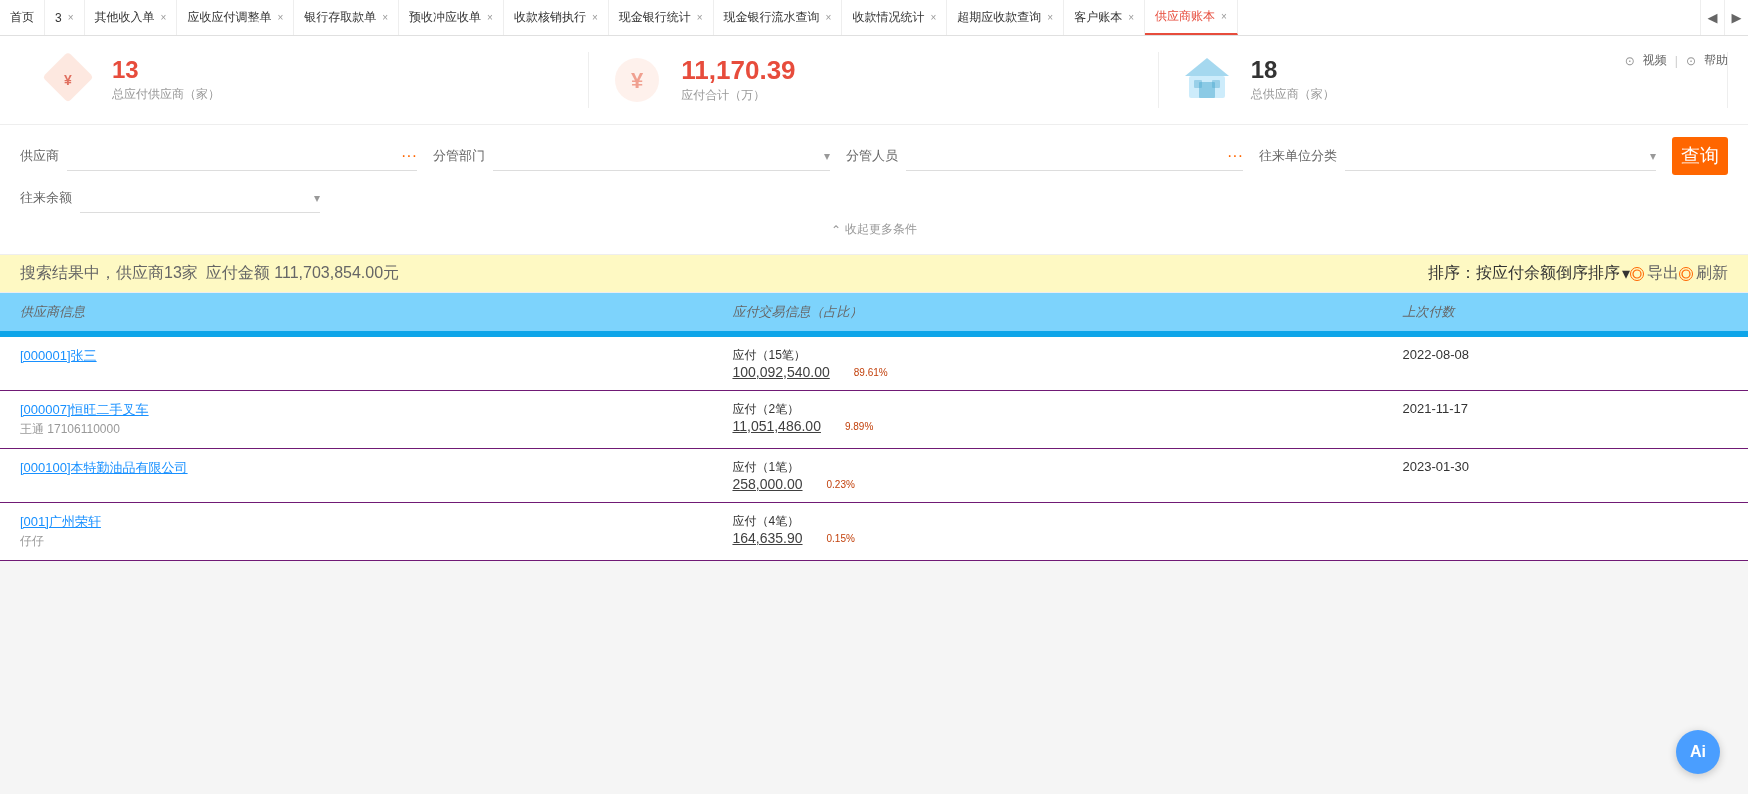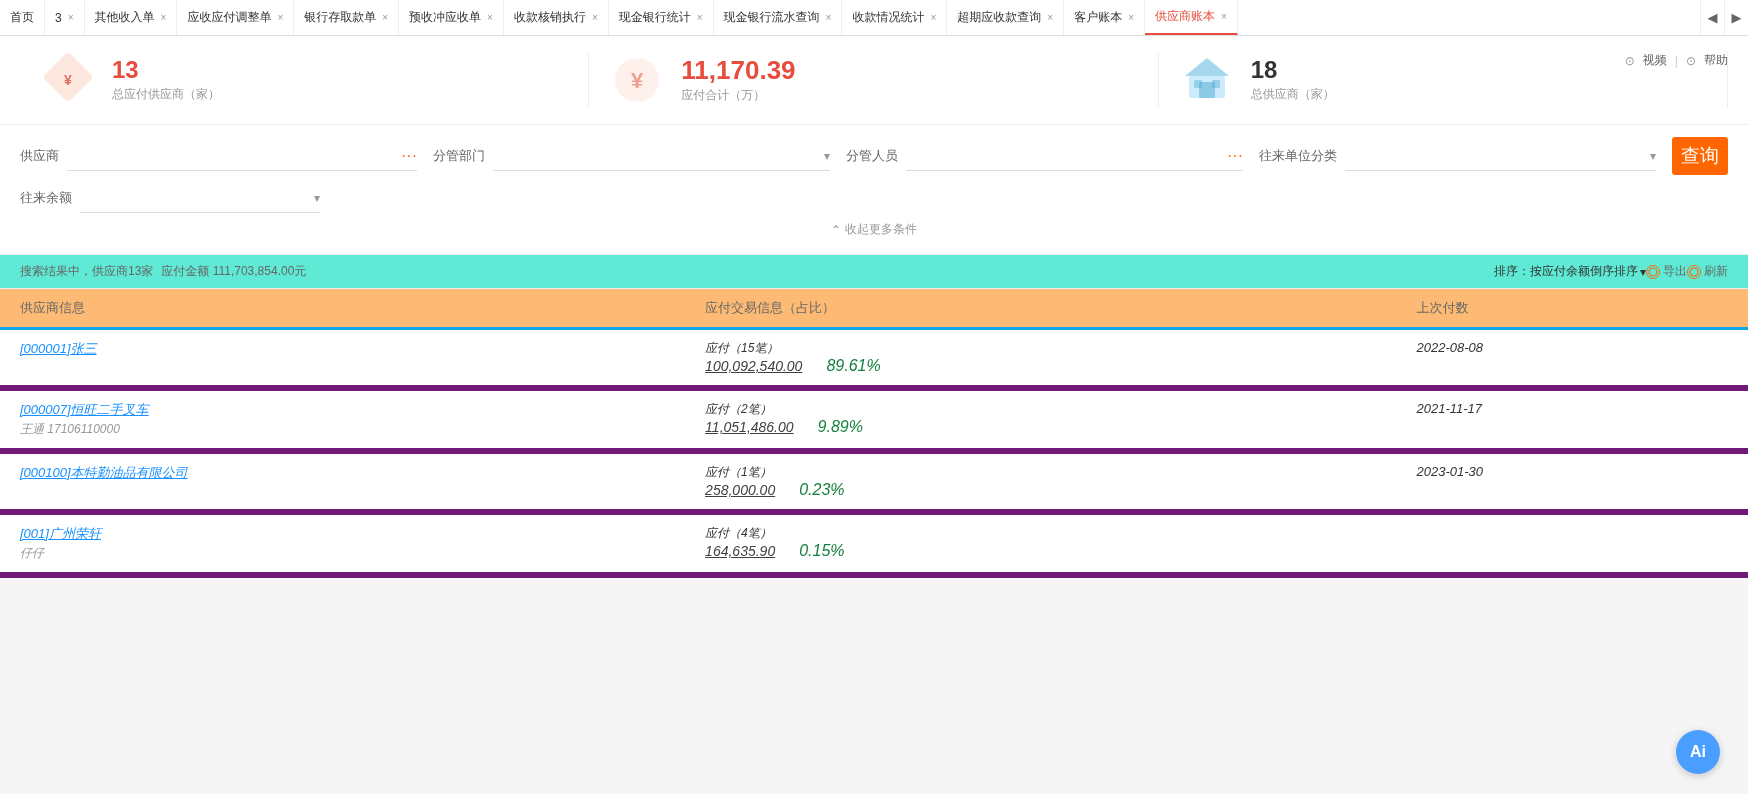--- a/index.html
+++ b/index.html
@@ -171,24 +171,24 @@
       font-size: 12px;
       cursor: pointer;
       gap: 4px;
     }
 
     
     .list-toolbar {
       display: flex;
       align-items: center;
       justify-content: space-between;
-      background: #5eead4;
+      background: #fef9c3;
       padding: 8px 20px;
       border-bottom: 1px solid #eee;
-      font-size: 12px;
+      font-size: 16px;
       color: #666;
     }
     .list-toolbar-left { display: flex; gap: 8px; }
     .list-toolbar-right {
       display: flex;
       align-items: center;
       gap: 0;
     }
     .sort-label { color: #333; }
     .sort-value {
@@ -215,33 +215,33 @@
       justify-content: center;
     }
 
     
     .data-table {
       width: 100%;
       border-collapse: collapse;
       background: #fff;
     }
     .data-table thead tr {
-      background: #fdba74;
-      border-bottom: 3px solid #0ea5e9;
+      background: #7dd3fc;
+      border-bottom: 6px solid #0ea5e9;
+      font-style: italic;
     }
     .data-table thead th {
       padding: 10px 20px;
       text-align: left;
       font-size: 13px;
       font-weight: 500;
       color: #666;
     }
     .data-table tbody tr {
-      border-bottom: 6px solid #701a75;
-      font-style: italic;
+      border-bottom: 1px solid #701a75;
     }
     .data-table tbody tr.highlighted { background: #fff3ee; }
     .data-table tbody td {
       padding: 10px 20px;
       vertical-align: top;
       font-size: 13px;
     }
     .supplier-link {
       color: #1890ff;
       text-decoration: underline;
@@ -258,22 +258,22 @@
       color: #333;
     }
     .transaction-amount {
       font-size: 14px;
       color: #404040;
       font-weight: 500;
       cursor: pointer;
       text-decoration: underline;
     }
     .transaction-percent {
-      font-size: 16px;
-      color: #15803d;
+      font-size: 10px;
+      color: #c2410c;
       margin-left: 12px;
     }
     .date-text {
       font-size: 13px;
       color: #333;
     }
 
     
     .table-wrapper {
       overflow-y: auto;

